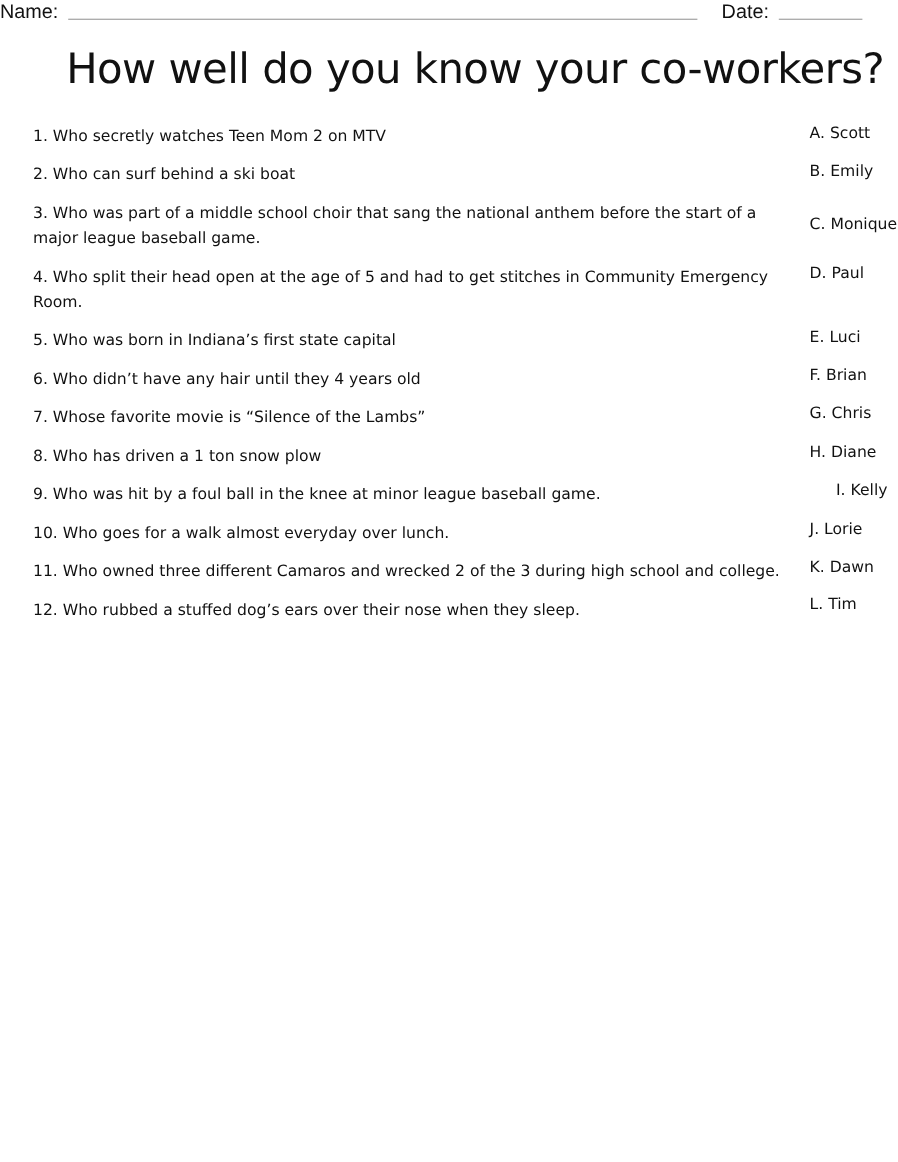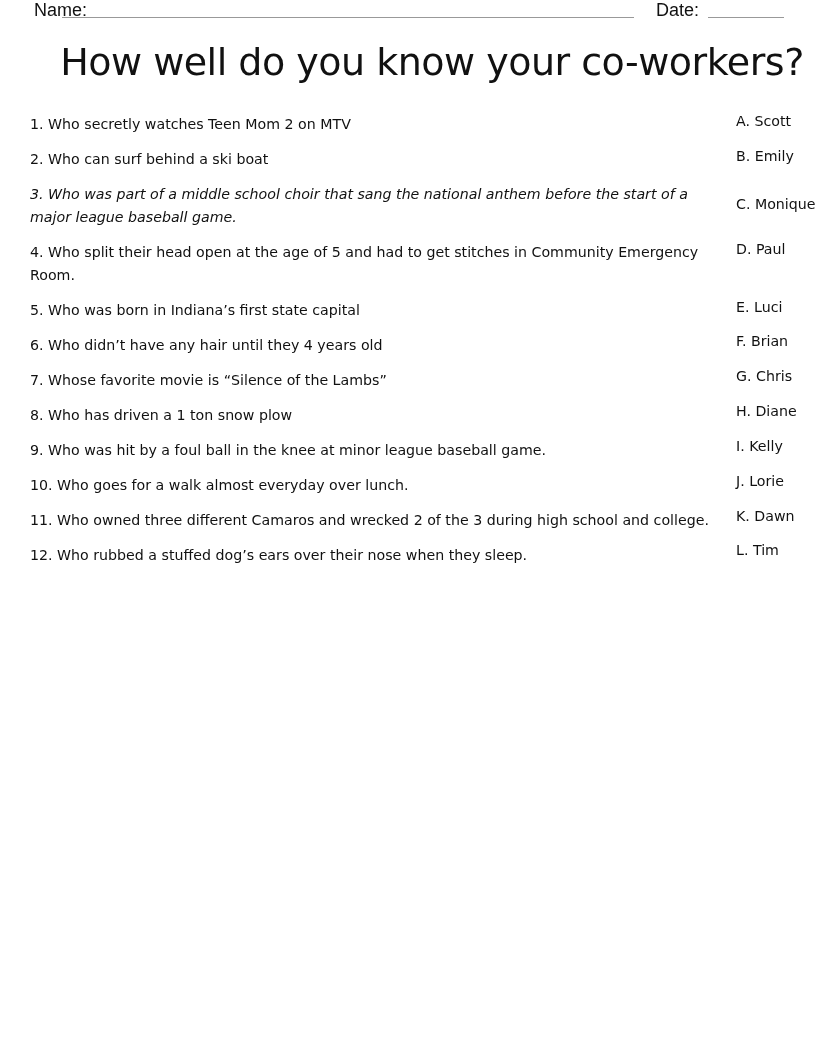--- a/index.html
+++ b/index.html
@@ -9,49 +9,49 @@
     .hdr .line { position: absolute; top: 17px; height: 0; border-bottom: 1px solid #999; }
     .title { position: absolute; top: 40px; left: 0; width: 816px; text-align: center; font-family: "DejaVu Sans", sans-serif; font-size: 38px; letter-spacing: -0.5px; color: #111; padding-left: 24px; }
     .qs { position: absolute; top: 113px; left: 0; width: 700px; font-family: "DejaVu Sans", sans-serif; font-size: 14.2px; line-height: 23px; }
     .q { margin: 0 0 12px 0; padding-left: 30px; }
     .ans { position: absolute; left: 736px; font-family: "DejaVu Sans", sans-serif; font-size: 14.2px; line-height: 17px; white-space: nowrap; }
   </style>
 </head>
 <body>
 
 <div class="hdr">
-  <span class="lbl" style="left:0;margin-left:34px;">Name:</span>
+  <span class="lbl" style="left:0;">Name:</span>
   <div class="line" style="left:62px; width:572px;"></div>
   <span class="lbl" style="left:656px;">Date:</span>
   <div class="line" style="left:708px; width:76px;"></div>
 </div>
 
 <div class="title">How well do you know your co-workers?</div>
 
 <div class="qs">
   <div class="q">1. Who secretly watches Teen Mom 2 on MTV</div>
   <div class="q">2. Who can surf behind a ski boat</div>
-  <div class="q" style="width:680px;font-style:italic;">3. Who was part of a middle school choir that sang the national anthem before the start of a major league baseball game.</div>
+  <div class="q" style="width:680px;">3. Who was part of a middle school choir that sang the national anthem before the start of a major league baseball game.</div>
   <div class="q" style="width:680px;">4. Who split their head open at the age of 5 and had to get stitches in Community Emergency Room.</div>
   <div class="q">5. Who was born in Indiana’s first state capital</div>
   <div class="q">6. Who didn’t have any hair until they 4 years old</div>
   <div class="q">7. Whose favorite movie is “Silence of the Lambs”</div>
   <div class="q">8. Who has driven a 1 ton snow plow</div>
   <div class="q">9. Who was hit by a foul ball in the knee at minor league baseball game.</div>
   <div class="q">10. Who goes for a walk almost everyday over lunch.</div>
   <div class="q" style="white-space:nowrap;">11. Who owned three different Camaros and wrecked 2 of the 3 during high school and college.</div>
   <div class="q">12. Who rubbed a stuffed dog’s ears over their nose when they sleep.</div>
 </div>
 
 <div>
   <div class="ans" style="top:113px;">A. Scott</div>
   <div class="ans" style="top:148px;">B. Emily</div>
   <div class="ans" style="top:196px;">C. Monique</div>
   <div class="ans" style="top:241px;">D. Paul</div>
   <div class="ans" style="top:299px;">E. Luci</div>
   <div class="ans" style="top:333px;">F. Brian</div>
   <div class="ans" style="top:368px;">G. Chris</div>
   <div class="ans" style="top:403px;">H. Diane</div>
-  <div class="ans" style="top:438px;">I. Kelly</div>
+  <div class="ans" style="top:438px;margin-left:24px;">I. Kelly</div>
   <div class="ans" style="top:473px;">J. Lorie</div>
   <div class="ans" style="top:508px;">K. Dawn</div>
   <div class="ans" style="top:542px;text-align:right;">L. Tim</div>
 </div>
 
 </body></html>

